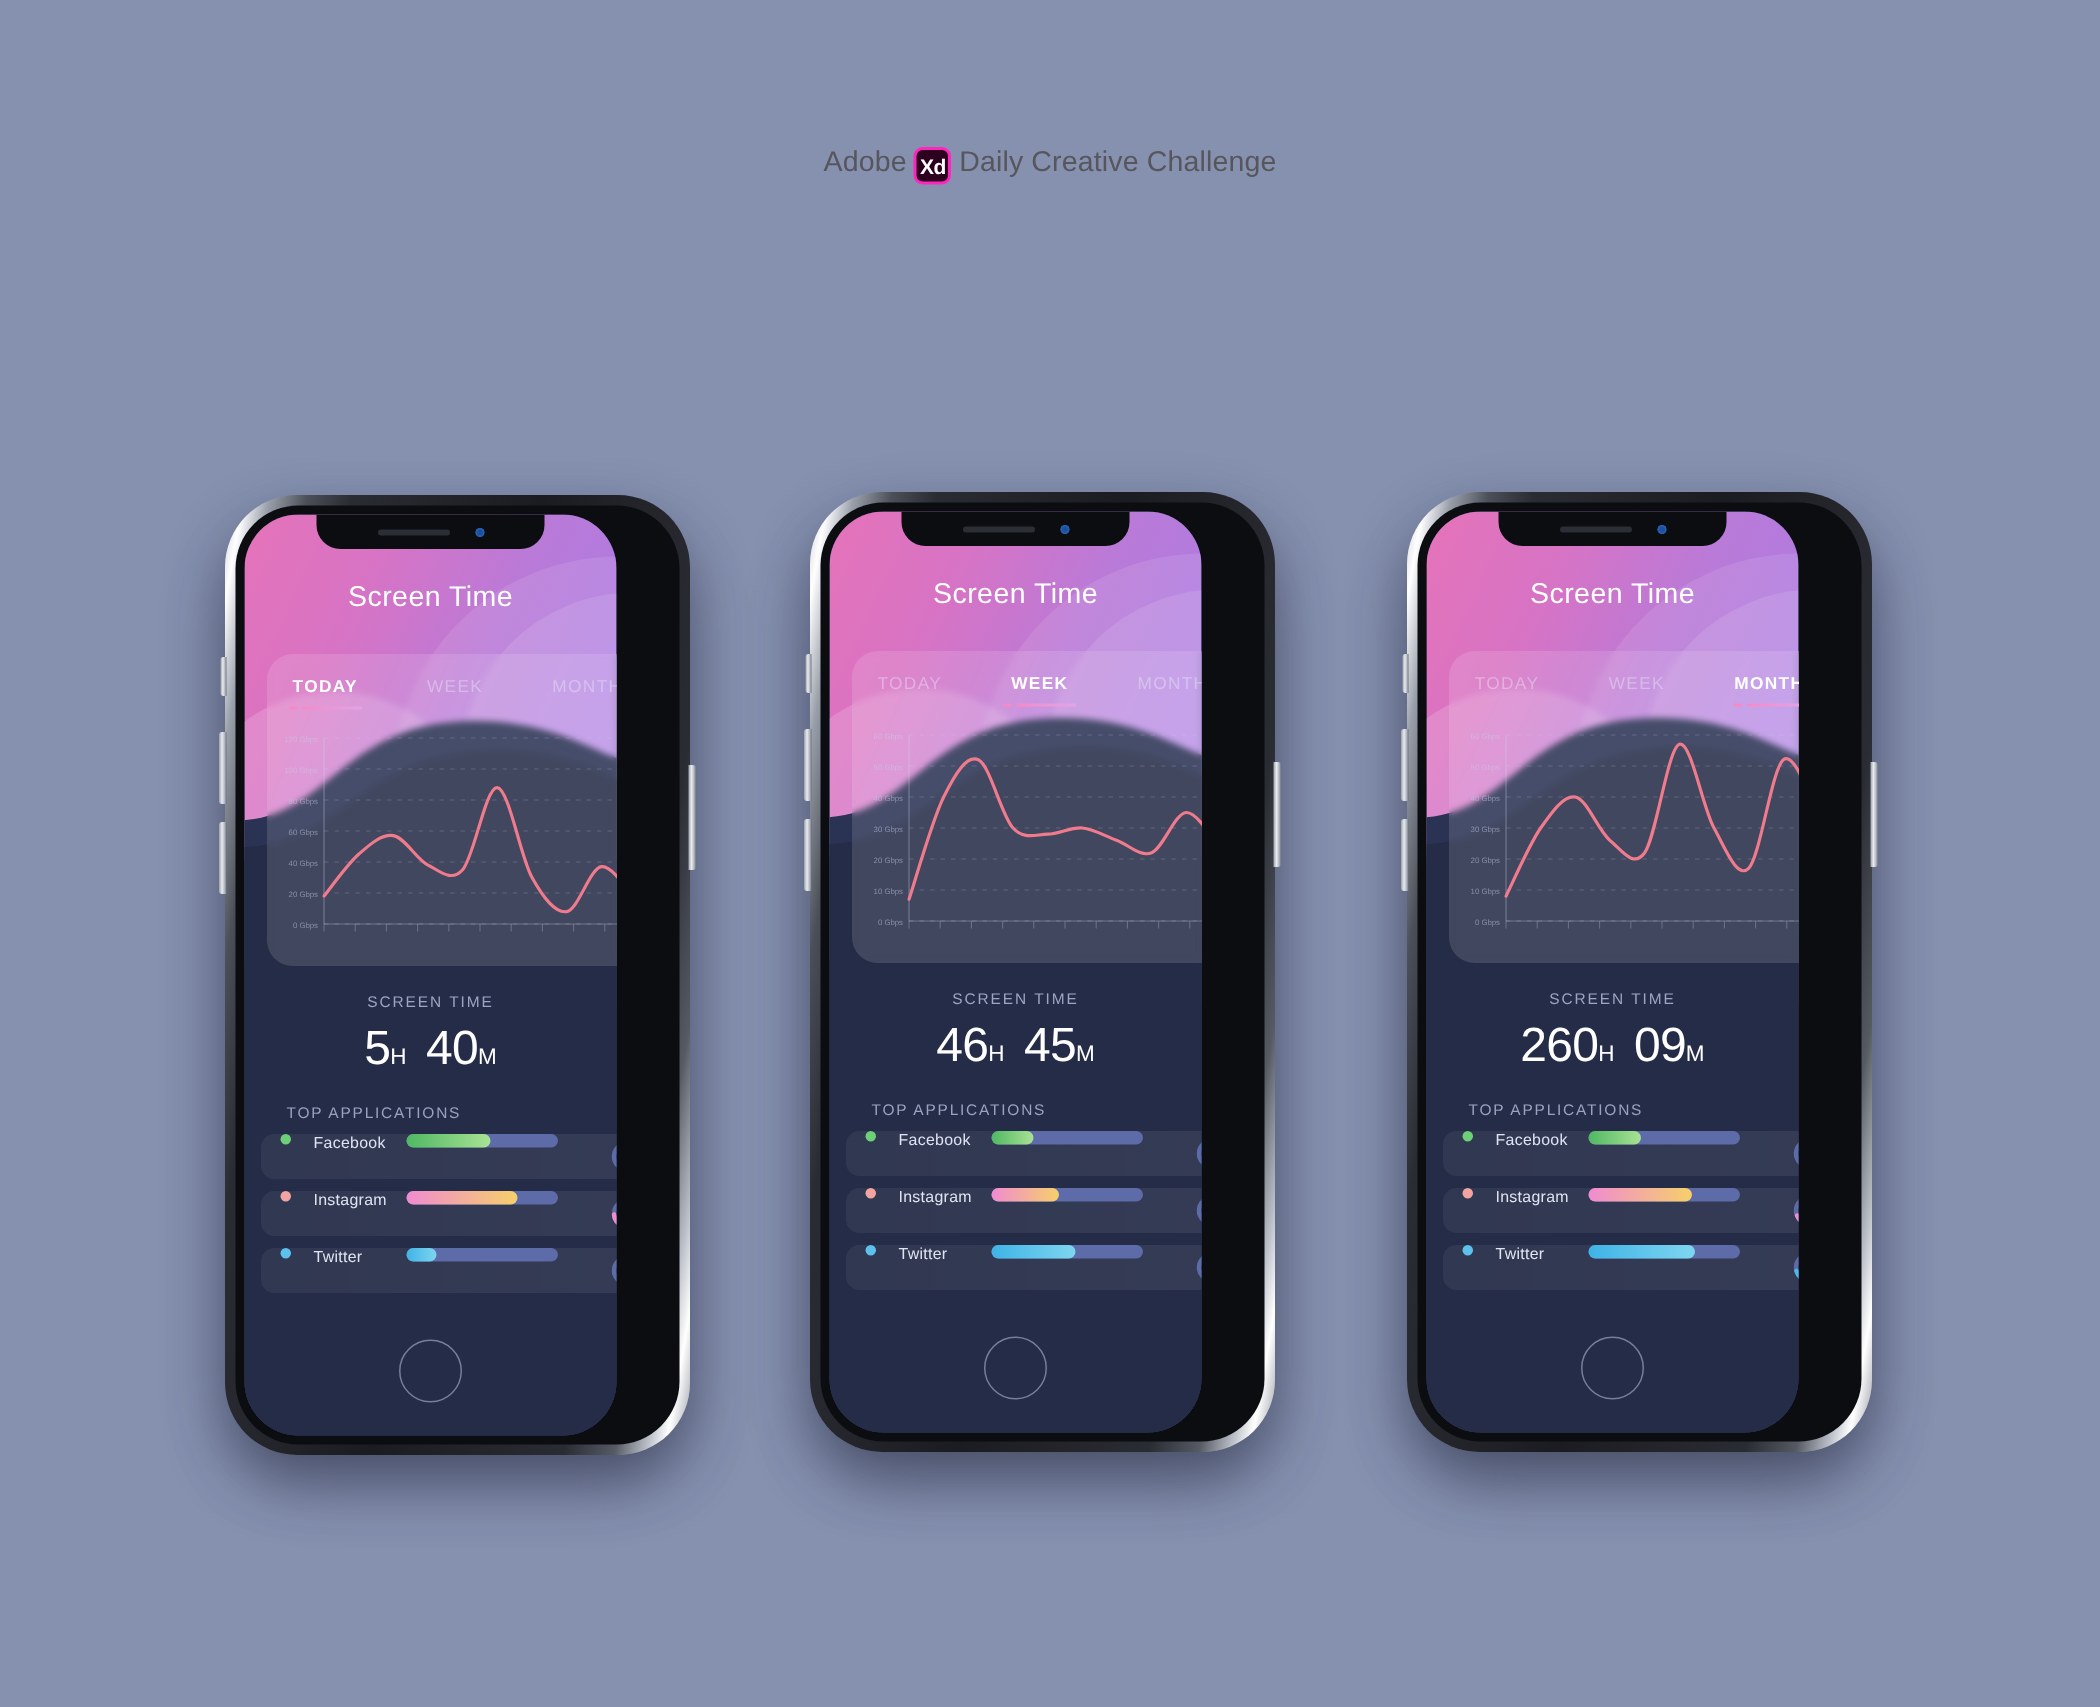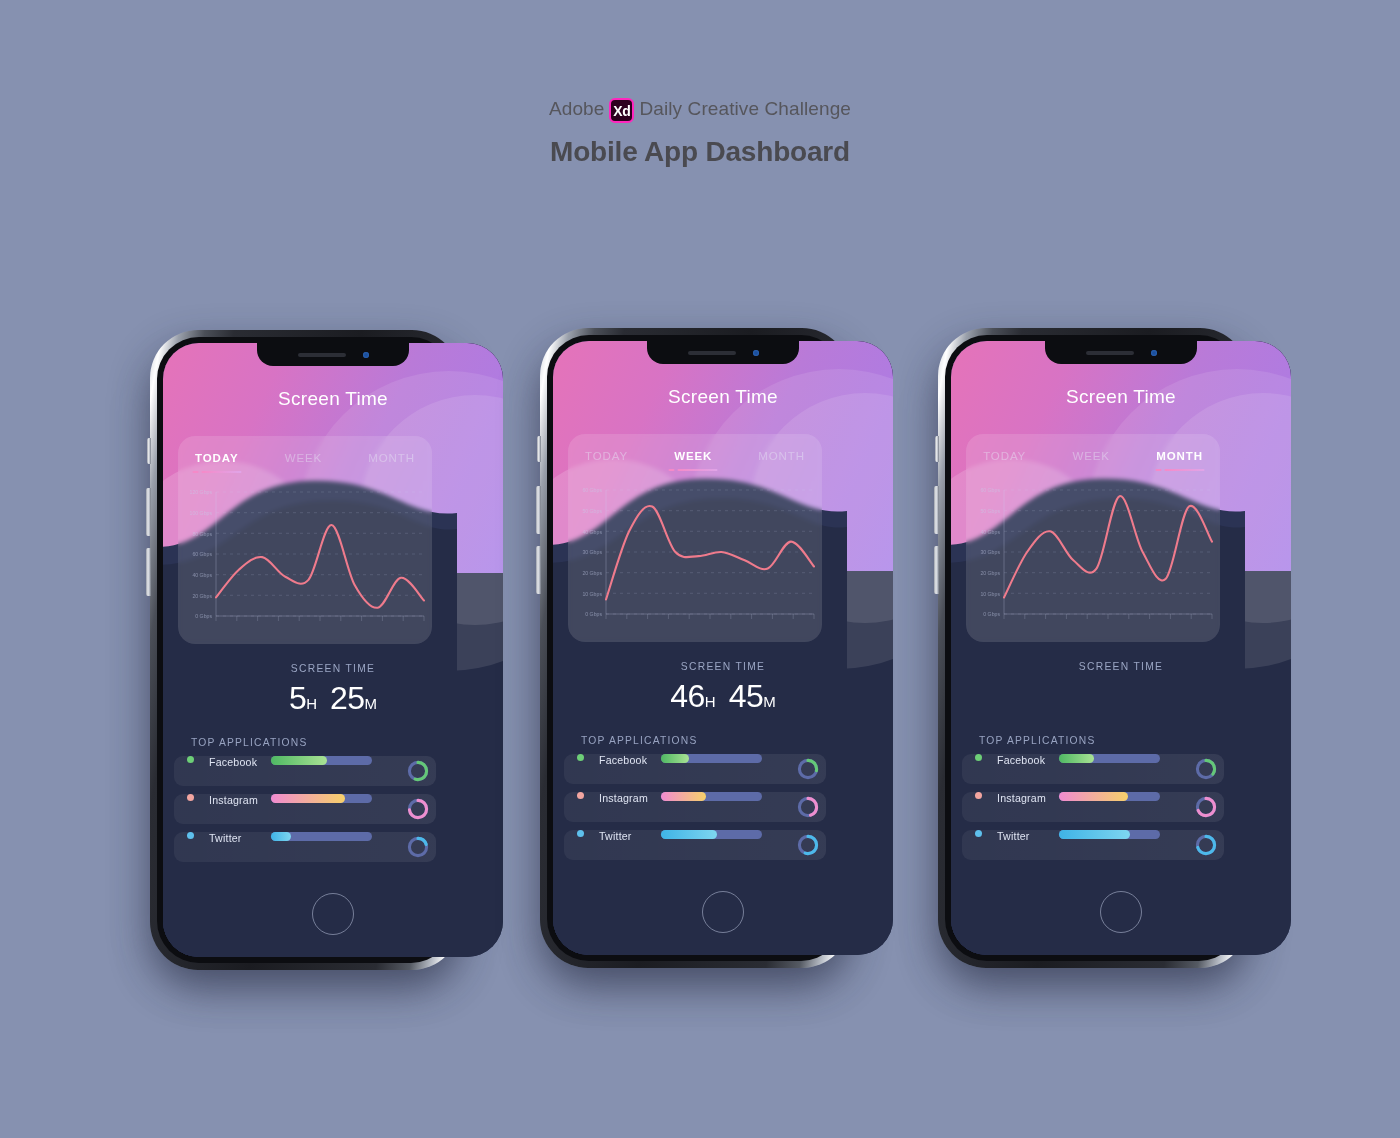--- a/index.html
+++ b/index.html
@@ -114,21 +114,21 @@
   }
   .btn-mute   { left: -3px; top: 108px; width: 4px;  height: 26px; border-radius: 2px 0 0 2px; }
   .btn-vol-up { left: -4px; top: 158px; width: 5px;  height: 48px; border-radius: 2px 0 0 2px; }
   .btn-vol-dn { left: -4px; top: 218px; width: 5px;  height: 48px; border-radius: 2px 0 0 2px; }
   .btn-power  { right: -4px; top: 180px; width: 5px; height: 70px; border-radius: 0 2px 2px 0; }
 
   
   .screen {
     position: absolute;
     left: 13px; top: 13px;
-    width: 340px;
+    width: 248px;
     height: 614px;
     border-radius: 36px;
     overflow: hidden;
     background: #252c47;
   }
 
   .notch {
     position: absolute;
     left: 50%;
     transform: translateX(-50%);
@@ -369,21 +369,20 @@
 </style>
 </head>
 <body>
 
 <div class="header">
   <div class="brand-line">
     <span>Adobe</span>
     <span class="xd-logo">Xd</span>
     <span>Daily Creative Challenge</span>
   </div>
-  <div class="page-title">Mobile App Dashboard</div>
 </div>
 
 <div class="phone" id="phone-1">
     <div class="phone-shadow"></div>
     <div class="phone-frame"></div>
     <div class="phone-inner-bezel"></div>
     <div class="btn-side btn-mute"></div>
     <div class="btn-side btn-vol-up"></div>
     <div class="btn-side btn-vol-dn"></div>
     <div class="btn-side btn-power"></div>
@@ -463,21 +462,21 @@
               <text x="34" y="113.7" text-anchor="end" font-family="Liberation Sans, sans-serif" font-size="5.2" fill="rgba(198,206,232,0.52)">20 Gbps</text>
               <text x="34" y="134.4" text-anchor="end" font-family="Liberation Sans, sans-serif" font-size="5.2" fill="rgba(198,206,232,0.52)">0 Gbps</text>
             </g>
     <path d="M 38.00 113.40 C 41.85 108.75, 53.41 92.22, 61.11 85.50 C 68.81 78.78, 76.52 71.89, 84.22 73.10 C 91.93 74.31, 99.63 88.94, 107.33 92.73 C 115.04 96.52, 122.74 104.44, 130.44 95.83 C 138.15 87.22, 145.85 40.21, 153.56 41.07 C 161.26 41.93, 168.96 87.22, 176.67 101.00 C 184.37 114.78, 192.07 124.94, 199.78 123.73 C 207.48 122.53, 215.19 94.97, 222.89 93.77 C 230.59 92.56, 242.15 112.71, 246.00 116.50" fill="none" stroke="#ef7b8c" stroke-width="2.1" stroke-linecap="round" stroke-linejoin="round"></path>
   </svg>
         </div>
       </div>
 
       <div class="st-label">SCREEN TIME</div>
       <div class="st-value">
-        <span class="st-num">5</span><span class="st-unit">H</span><span class="st-gap"></span><span class="st-num">25</span><span class="st-unit">M</span>
+        <span class="st-num">5</span><span class="st-unit">H</span><span class="st-gap"></span><span class="st-num">40</span><span class="st-unit">M</span>
       </div>
 
       <div class="apps-label">TOP APPLICATIONS</div>
       <div class="app-list">
         <div class="app-row">
       <span class="app-dot" style="background:#6dcf77"></span>
       <span class="app-name">Facebook</span>
       <span class="bar-track">
         <span class="bar-fill" style="width:55%;background:linear-gradient(90deg,#4fb863,#a9e294)"></span>
       </span>
@@ -742,20 +741,23 @@
               <text x="34" y="93.1" text-anchor="end" font-family="Liberation Sans, sans-serif" font-size="5.2" fill="rgba(198,206,232,0.52)">20 Gbps</text>
               <text x="34" y="113.7" text-anchor="end" font-family="Liberation Sans, sans-serif" font-size="5.2" fill="rgba(198,206,232,0.52)">10 Gbps</text>
               <text x="34" y="134.4" text-anchor="end" font-family="Liberation Sans, sans-serif" font-size="5.2" fill="rgba(198,206,232,0.52)">0 Gbps</text>
             </g>
     <path d="M 38.00 115.47 C 41.85 107.89, 53.41 81.02, 61.11 70.00 C 68.81 58.98, 76.52 47.96, 84.22 49.33 C 91.93 50.71, 99.63 72.07, 107.33 78.27 C 115.04 84.47, 122.74 97.21, 130.44 86.53 C 138.15 75.86, 145.85 16.96, 153.56 14.20 C 161.26 11.44, 168.96 56.22, 176.67 70.00 C 184.37 83.78, 192.07 104.44, 199.78 96.87 C 207.48 89.29, 215.19 30.73, 222.89 24.53 C 230.59 18.33, 242.15 53.81, 246.00 59.67" fill="none" stroke="#ef7b8c" stroke-width="2.1" stroke-linecap="round" stroke-linejoin="round"></path>
   </svg>
         </div>
       </div>
 
       <div class="st-label">SCREEN TIME</div>
+      <div class="st-value">
+        <span class="st-num">260</span><span class="st-unit">H</span><span class="st-gap"></span><span class="st-num">09</span><span class="st-unit">M</span>
+      </div>
 
       <div class="apps-label">TOP APPLICATIONS</div>
       <div class="app-list">
         <div class="app-row">
       <span class="app-dot" style="background:#6dcf77"></span>
       <span class="app-name">Facebook</span>
       <span class="bar-track">
         <span class="bar-fill" style="width:35%;background:linear-gradient(90deg,#4fb863,#a9e294)"></span>
       </span>
       <span class="ring">

